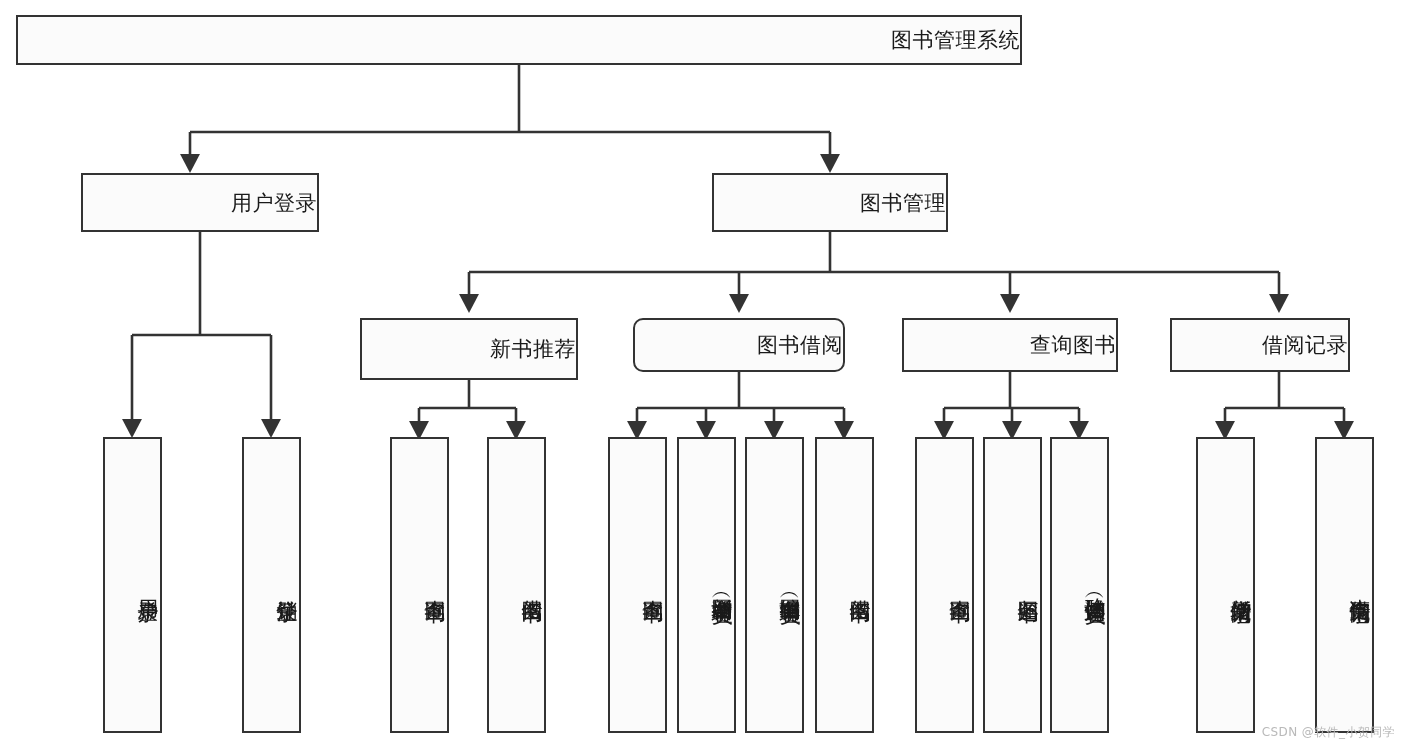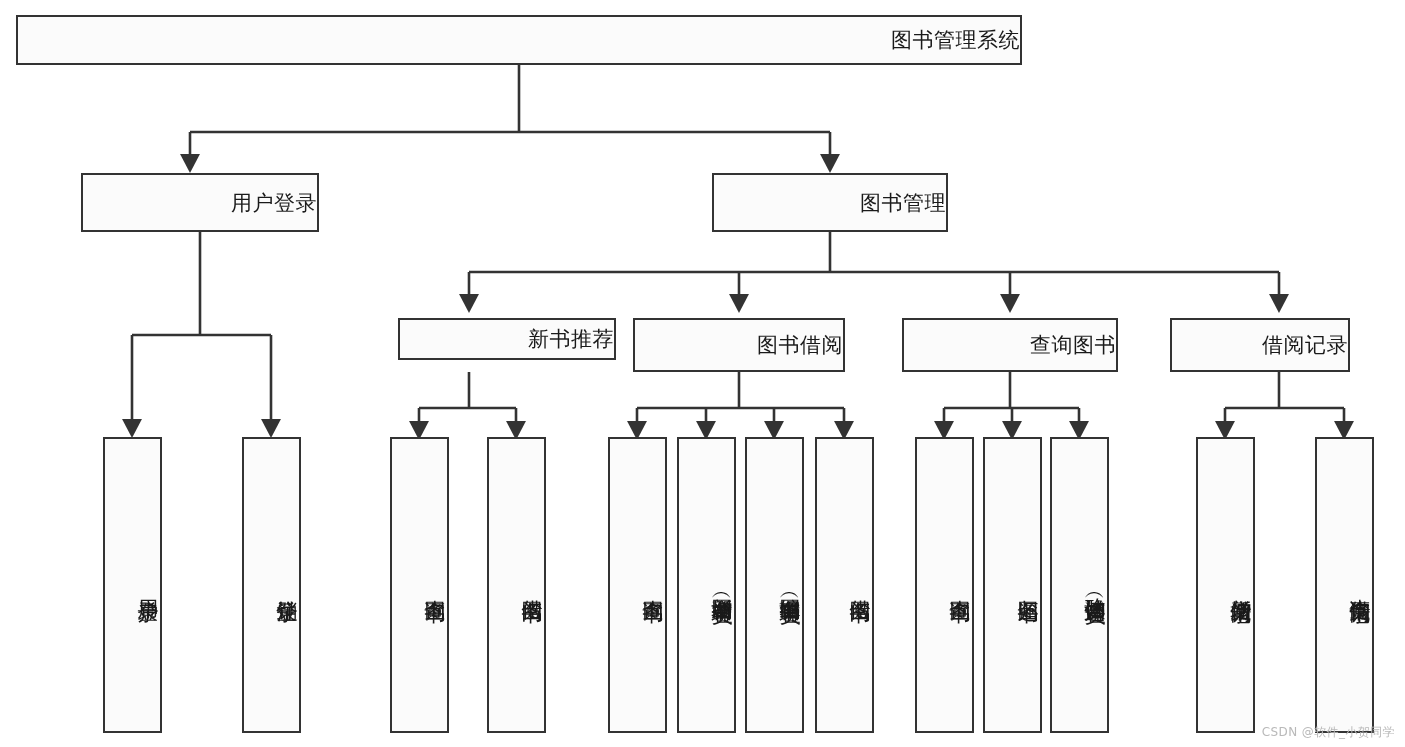--- a/index.html
+++ b/index.html
@@ -123,24 +123,24 @@
     <span class="label">图书管理系统</span>
   </div>
 
   <div class="node horizontal" style="left:81px; top:173px; width:238px; height:59px;">
     <span class="label">用户登录</span>
   </div>
   <div class="node horizontal" style="left:712px; top:173px; width:236px; height:59px;">
     <span class="label">图书管理</span>
   </div>
 
-  <div class="node horizontal" style="left:360px; top:318px; width:218px; height:42px;margin-left:38px;">
+  <div class="node horizontal" style="left:360px; top:318px; width:218px; height:62px;">
     <span class="label">新书推荐</span>
   </div>
-  <div class="node horizontal" style="left:633px; top:318px; width:212px; height:54px;">
+  <div class="node horizontal" style="left:633px; top:318px; width:212px; height:54px;border-radius:10px;">
     <span class="label">图书借阅</span>
   </div>
   <div class="node horizontal" style="left:902px; top:318px; width:216px; height:54px;">
     <span class="label">查询图书</span>
   </div>
   <div class="node horizontal" style="left:1170px; top:318px; width:180px; height:54px;">
     <span class="label">借阅记录</span>
   </div>
 
   <div class="node vertical" style="left:103px; top:437px; width:59px; height:296px;">

